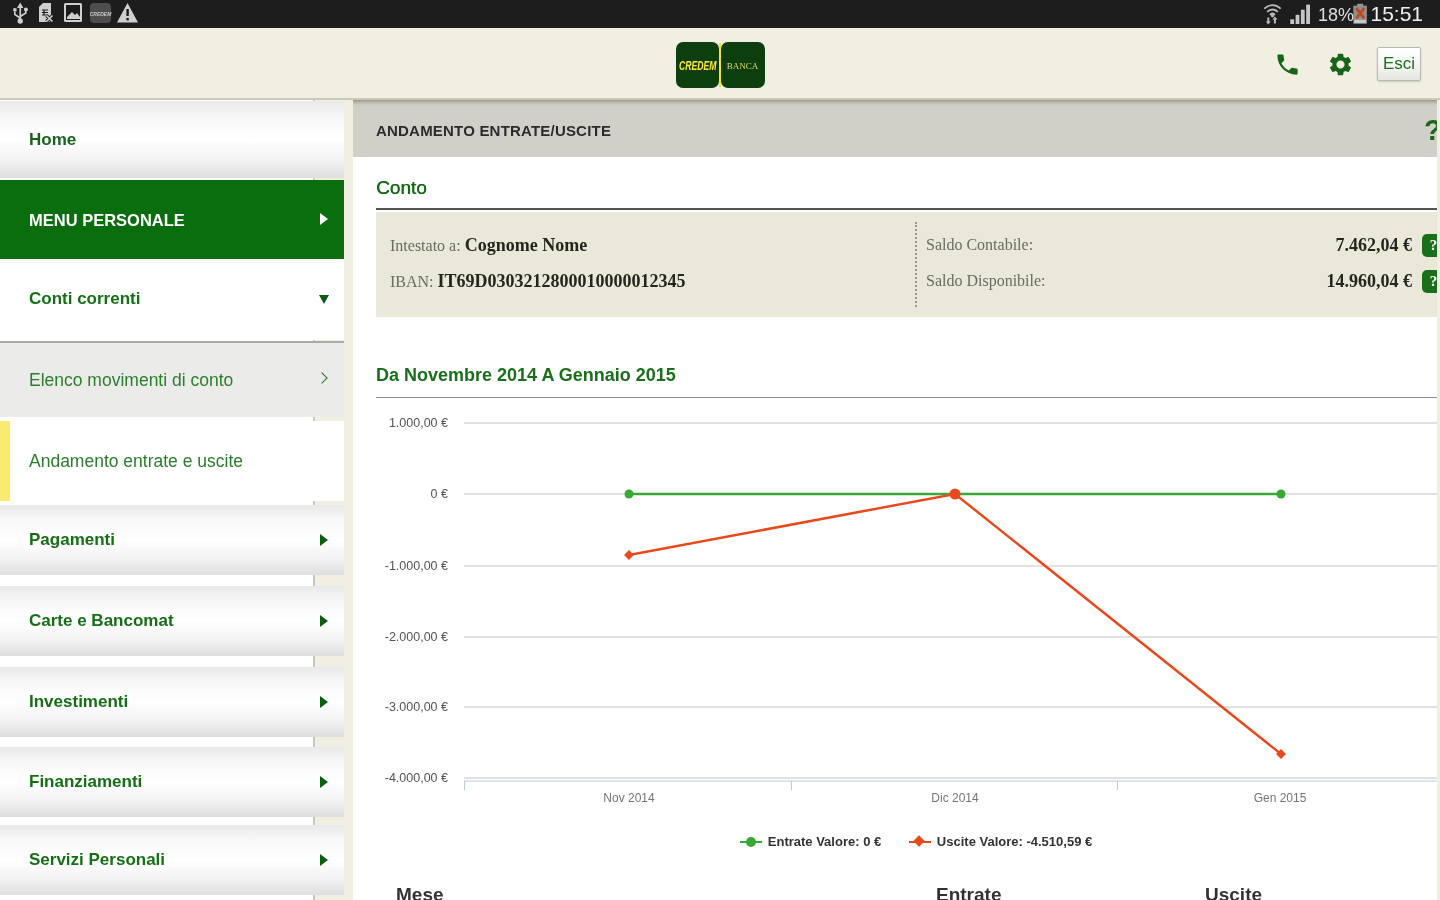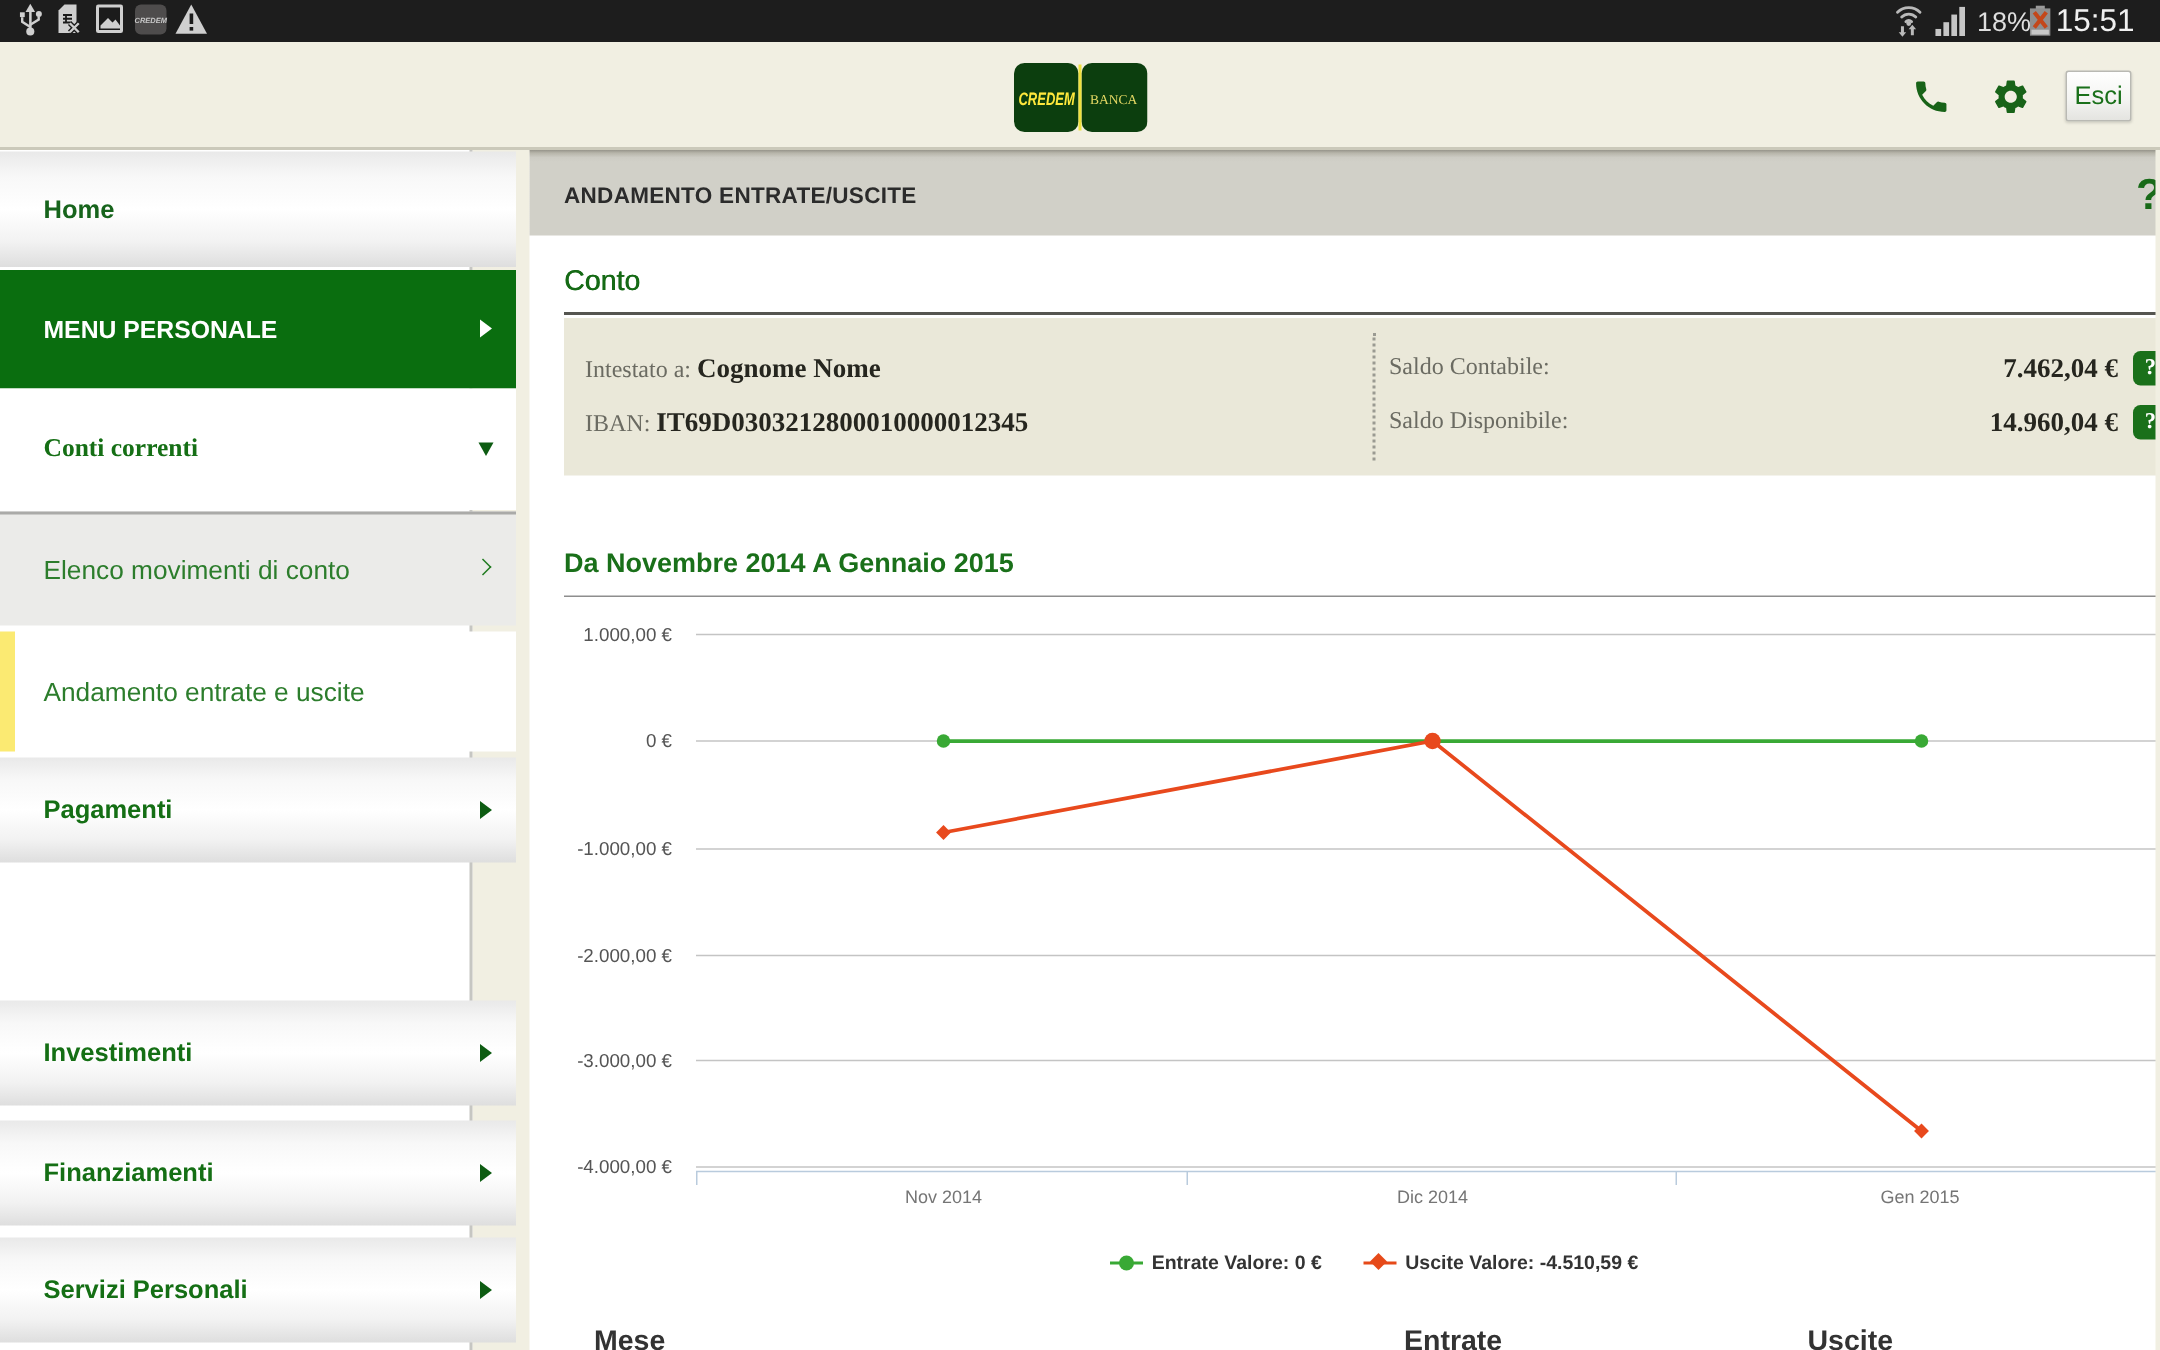--- a/index.html
+++ b/index.html
@@ -128,33 +128,37 @@
 
 <div id="sidebar" style="position:absolute; left:0; top:100px; width:315px; height:800px; background:#ffffff; border-right:2px solid #c6c6c2;">
   <div class="side-item grad" style="top:1px; height:77px;">
     <div class="side-txt" style="top:29px; font-weight:600; color:#17641c;">Home</div>
   </div>
   <div class="side-item" style="top:80px; height:79px; background:#0a6e0f;">
     <div class="side-txt" style="top:31px; font-weight:bold; color:#ffffff; font-size:16.5px;">MENU PERSONALE</div>
     <div class="arrow-r" style="top:33px; border-left-color:#ffffff;"></div>
   </div>
   <div class="side-item" style="top:159px; height:81px; background:#ffffff;">
-    <div class="side-txt" style="top:30px; font-weight:bold;font-family:Liberation Serif, serif;">Conti correnti</div>
+    <div class="side-txt" style="top:30px; font-weight:bold;">Conti correnti</div>
     <div class="abs" style="right:15px; top:36px; width:0; height:0; border-top:9px solid #0d5c12; border-left:5.5px solid transparent; border-right:5.5px solid transparent;"></div>
   </div>
   <div class="side-item" style="top:241px; height:76px; background:#ebebe9; border-top:2px solid #aaaaa8;text-decoration:underline;">
     <div class="side-txt" style="top:27px; color:#2c7d2c; font-size:17.5px;">Elenco movimenti di conto</div>
     <div class="abs" style="right:18px; top:31px; width:8px; height:8px; border-top:1.5px solid #1e7a1e; border-right:1.5px solid #1e7a1e; transform:rotate(45deg);"></div>
   </div>
   <div class="side-item" style="top:321px; height:80px; background:#ffffff;">
     <div class="abs" style="left:0; top:0; width:10px; height:80px; background:#fbea72;"></div>
     <div class="side-txt" style="top:30px; color:#2c7d2c; font-size:17.5px;">Andamento entrate e uscite</div>
   </div>
   <div class="side-item grad" style="top:405px; height:70px;">
     <div class="side-txt" style="top:25px; font-weight:bold;">Pagamenti</div>
+    <div class="arrow-r" style="top:29px;"></div>
+  </div>
+  <div class="side-item grad" style="top:486px; height:70px;">
+    <div class="side-txt" style="top:25px; font-weight:bold;">Carte e Bancomat</div>
     <div class="arrow-r" style="top:29px;"></div>
   </div>
   <div class="side-item grad" style="top:567px; height:70px;">
     <div class="side-txt" style="top:25px; font-weight:bold;">Investimenti</div>
     <div class="arrow-r" style="top:29px;"></div>
   </div>
   <div class="side-item grad" style="top:647px; height:70px;">
     <div class="side-txt" style="top:25px; font-weight:bold;">Finanziamenti</div>
     <div class="arrow-r" style="top:29px;"></div>
   </div>

